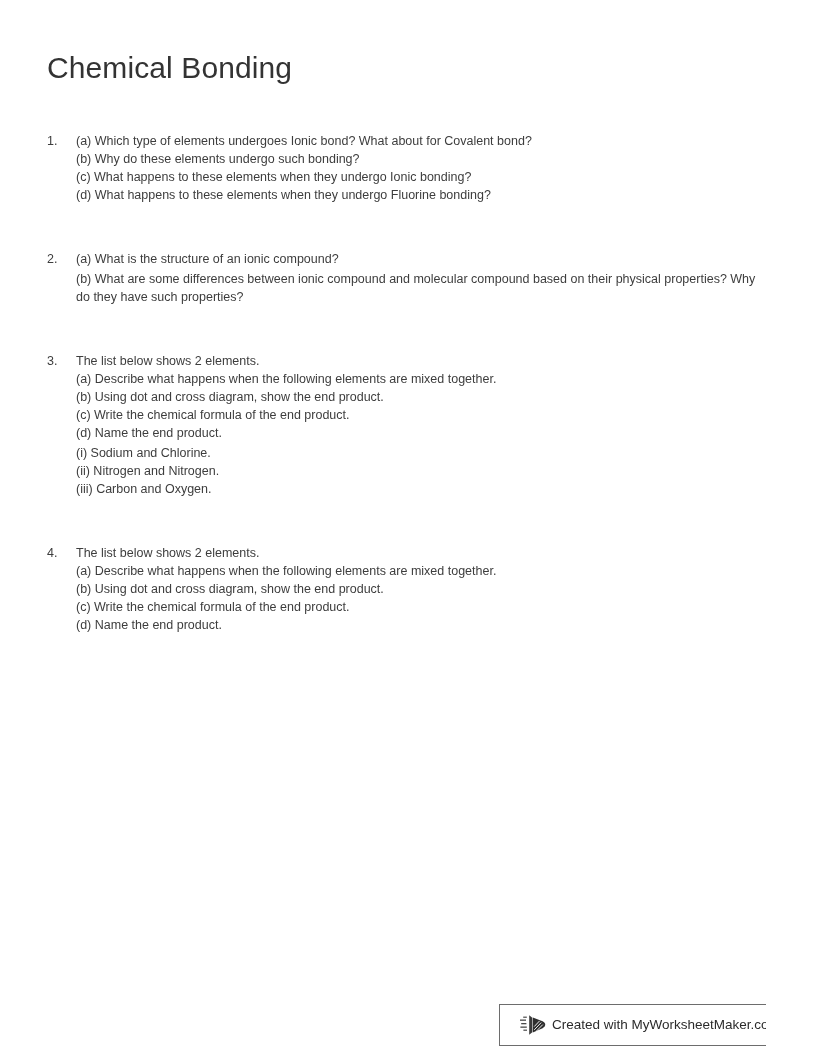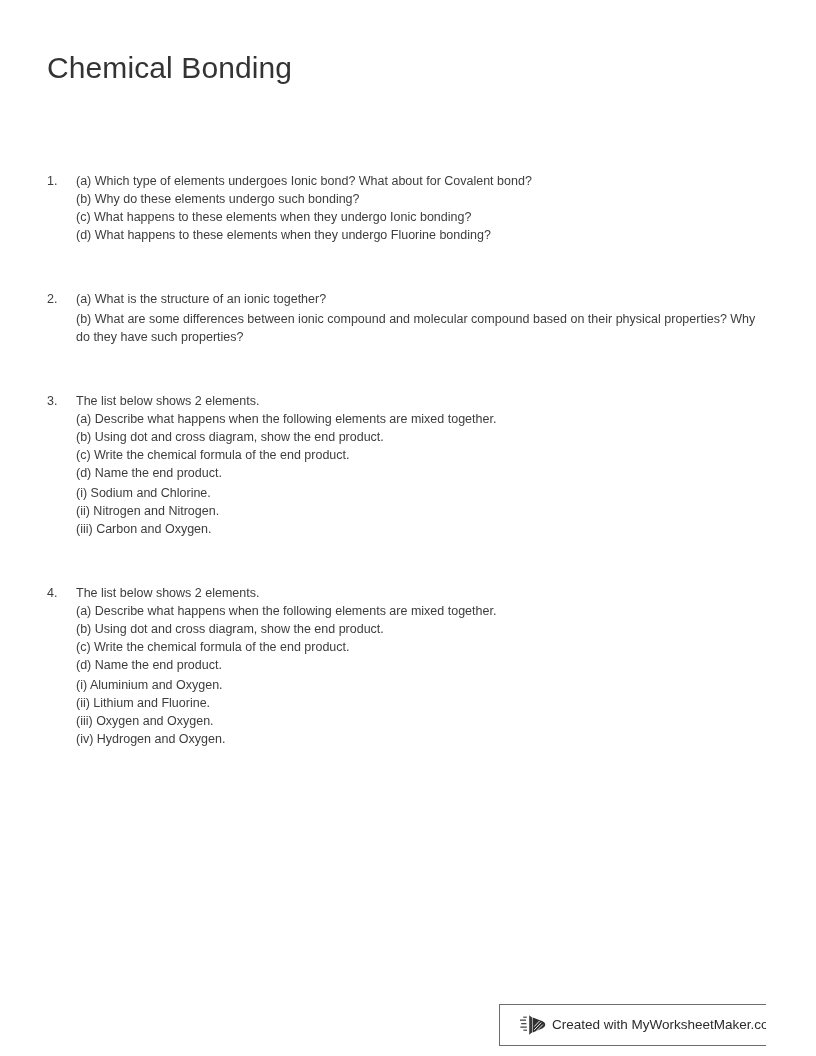--- a/index.html
+++ b/index.html
@@ -63,21 +63,20 @@
     font-size: 12.5px;
     line-height: 18px;
     color: #3d3d3d;
   }
   .q-line {
     display: block;
     line-height: 18px;
   }
   .q-group {
     display: block;
-    margin-top: 40px;
   }
   .q-group.gap {
     margin-top: 2px;
   }
   .q-line.wrap {
     white-space: normal;
   }
 
   
   .footer-badge {
@@ -123,21 +122,21 @@
             <span class="q-line wrap">(b) Why do these elements undergo such bonding?</span>
             <span class="q-line wrap">(c) What happens to these elements when they undergo Ionic bonding?</span>
             <span class="q-line wrap">(d) What happens to these elements when they undergo Fluorine bonding?</span>
           </div>
         </div>
       </div>
       <div class="question">
         <span class="q-number">2.</span>
         <div class="q-lines">
           <div class="q-group">
-            <span class="q-line wrap">(a) What is the structure of an ionic together?</span>
+            <span class="q-line wrap">(a) What is the structure of an ionic compound?</span>
           </div>
           <div class="q-group gap">
             <span class="q-line wrap">(b) What are some differences between ionic compound and molecular compound based on their physical properties? Why do they have such properties?</span>
           </div>
         </div>
       </div>
       <div class="question">
         <span class="q-number">3.</span>
         <div class="q-lines">
           <div class="q-group">
@@ -157,26 +156,20 @@
       <div class="question">
         <span class="q-number">4.</span>
         <div class="q-lines">
           <div class="q-group">
             <span class="q-line wrap">The list below shows 2 elements.</span>
             <span class="q-line wrap">(a) Describe what happens when the following elements are mixed together.</span>
             <span class="q-line wrap">(b) Using dot and cross diagram, show the end product.</span>
             <span class="q-line wrap">(c) Write the chemical formula of the end product.</span>
             <span class="q-line wrap">(d) Name the end product.</span>
           </div>
-          <div class="q-group gap">
-            <span class="q-line wrap">(i) Aluminium and Oxygen.</span>
-            <span class="q-line wrap">(ii) Lithium and Fluorine.</span>
-            <span class="q-line wrap">(iii) Oxygen and Oxygen.</span>
-            <span class="q-line wrap">(iv) Hydrogen and Oxygen.</span>
-          </div>
         </div>
       </div>
     </div>
 
   <div class="footer-badge">
     <svg class="badge-logo" viewBox="0 0 26 24" aria-hidden="true">
       <g fill="#4a4a4a">
         <rect x="0" y="6.5" width="6" height="1.3"></rect>
         <rect x="1.2" y="10" width="5.2" height="1.3"></rect>
         <rect x="0.4" y="13.5" width="6.4" height="1.3"></rect>

